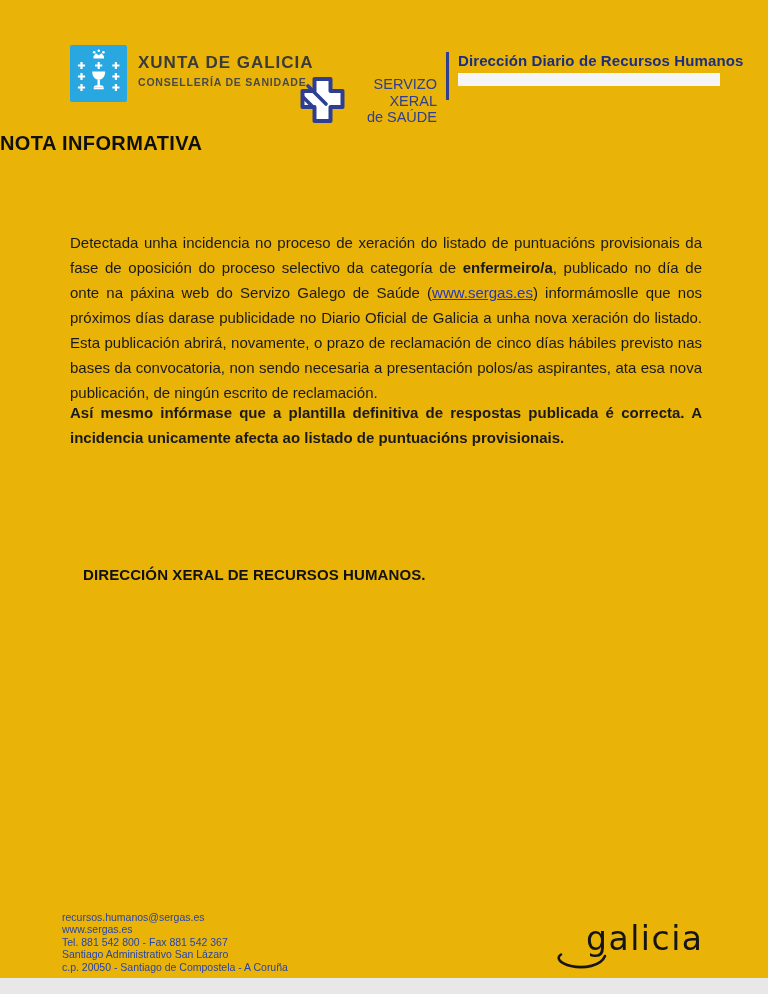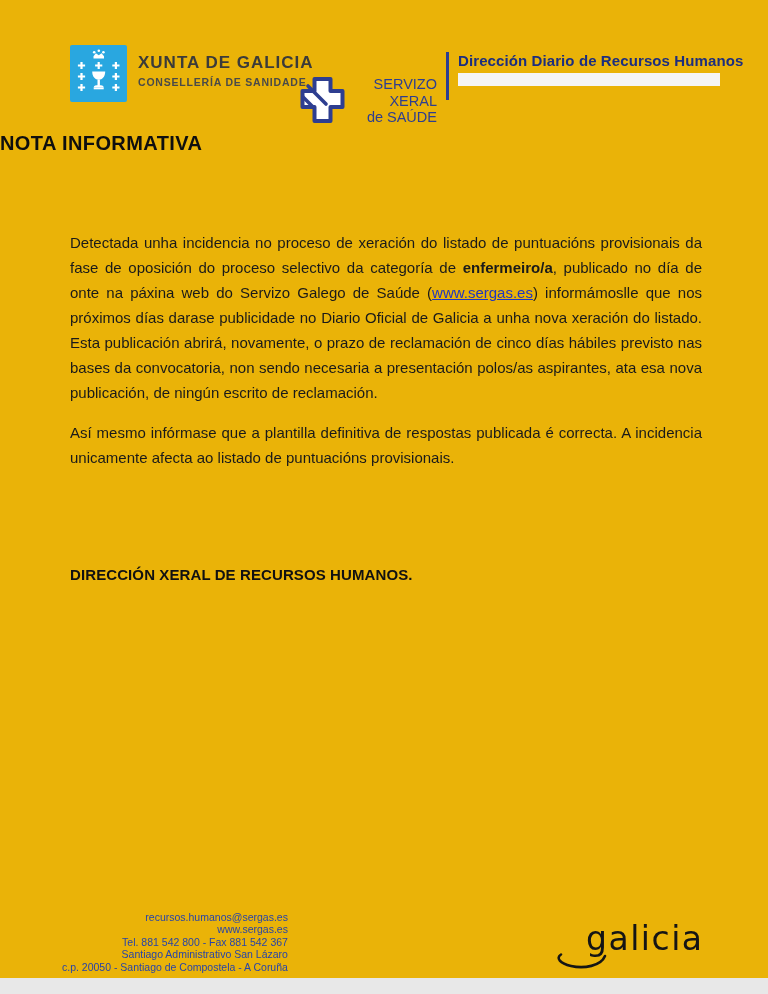--- a/index.html
+++ b/index.html
@@ -23,28 +23,28 @@
   .hdr-dept{position:absolute;left:458px;top:52px;font-size:15px;font-weight:bold;color:#1c2e7f;letter-spacing:0.1px;}
   .hdr-artifact{position:absolute;left:458px;top:73px;width:262px;height:13px;background:#f5f5f6;}
 
   
   .doc-title{position:absolute;left:0;top:132px;width:100%;text-align:left;
     font-size:20px;font-weight:bold;color:#0f0f0f;letter-spacing:0.4px;}
 
   .doc-par{position:absolute;left:70px;width:632px;font-size:15px;line-height:25px;
     color:#1a1a1a;text-align:justify;margin:0;}
   .par-1{top:230px;}
-  .par-2{top:420px;}
+  .par-2{top:400px;font-weight:bold;}
   .bold-seg{font-weight:bold;}
   .doc-link{color:#2036c0;text-decoration:underline;cursor:pointer;}
 
-  .doc-signoff{position:absolute;left:70px;top:566px;font-size:15px;font-weight:bold;color:#111111;letter-spacing:0.1px;}
+  .doc-signoff{position:absolute;left:83px;top:566px;font-size:15px;font-weight:bold;color:#111111;letter-spacing:0.1px;}
 
   
-  .footer{position:absolute;left:62px;top:911px;font-size:10.5px;line-height:12.4px;color:#2744a8;text-align:right;}
+  .footer{position:absolute;left:62px;top:911px;font-size:10.5px;line-height:12.4px;color:#2744a8;}
   .footer div{white-space:nowrap;}
 
   .brand{position:absolute;left:552px;top:910px;width:172px;height:62px;}
 </style>
 </head>
 <body>
 
 <div class="page">
 
   <div class="hdr-xunta">

